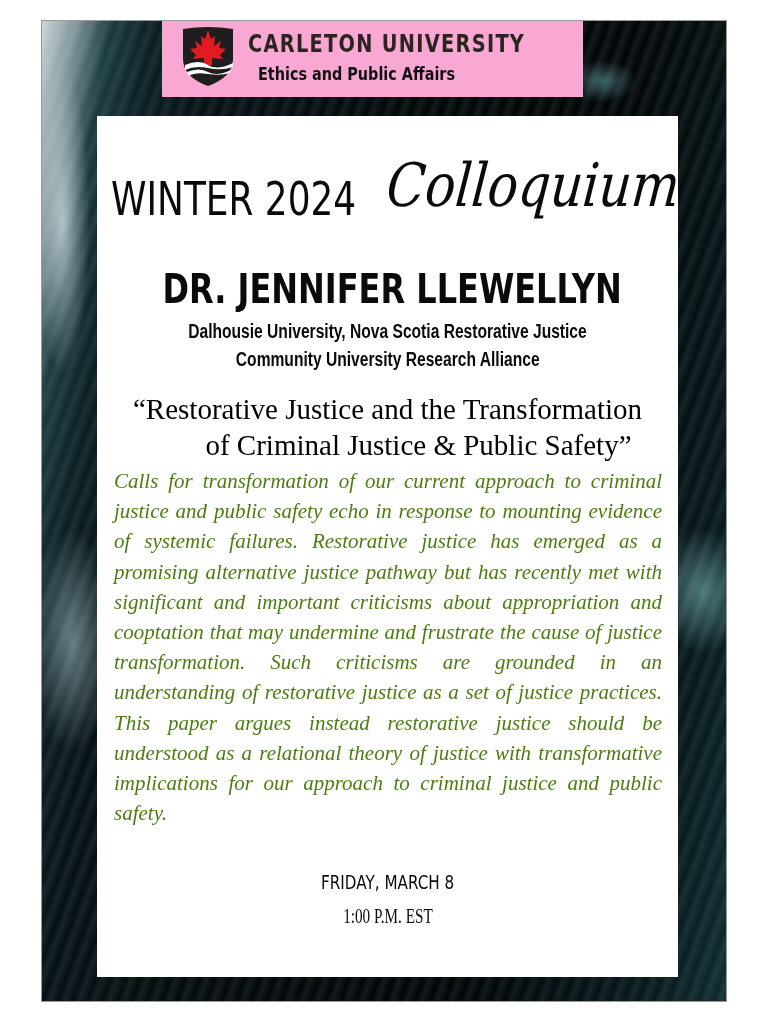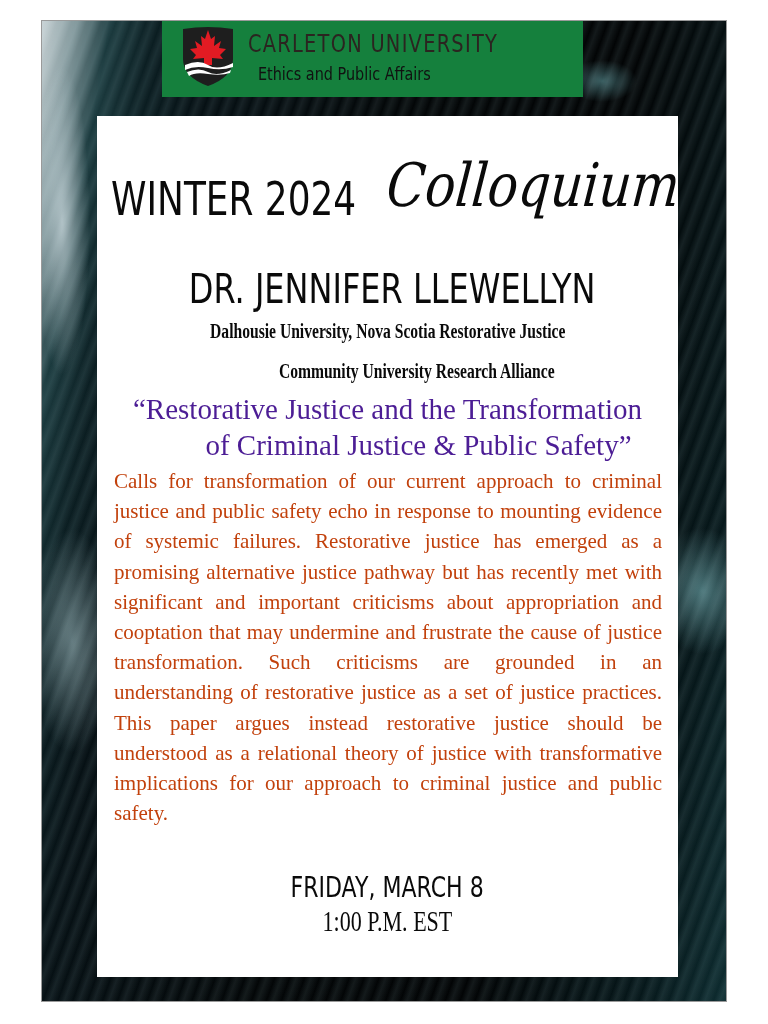--- a/index.html
+++ b/index.html
@@ -19,21 +19,22 @@
       box-shadow: 0 0 0 1px #9a9a9a;
     }
     .bg::before {
       content: ""; position: absolute; inset: 0;
       background:
         repeating-linear-gradient(110deg, rgba(255,255,255,0.00) 0px, rgba(170,205,210,0.10) 6px, rgba(255,255,255,0.00) 14px);
       mix-blend-mode: screen;
     }
     .header {
       position: absolute; left: 162px; top: 21px; width: 421px; height: 76px;
-      background: #15803d;
+      background: #f9a8d4;
+      font-weight: bold;
     }
     .shield {
       position: absolute; left: 19px; top: 4px; width: 54px; height: 62px;
     }
     .uni-name {
       position: absolute; left: 86px; top: 8px; width: 330px;
       font-family: "DejaVu Sans Condensed", "DejaVu Sans", sans-serif;
       font-size: 25px; letter-spacing: 1.5px; color: #2b2420;
       white-space: nowrap; transform: scaleX(0.86); transform-origin: left center;
     }
@@ -56,48 +57,48 @@
       letter-spacing: 0px;
     }
     .colloq {
       position: absolute; left: 290px; top: 0px;
       font-family: "DejaVu Serif", serif; font-style: italic; font-size: 60px; color: #0a0a0a;
       white-space: nowrap; transform: scaleX(0.84) skewX(-6deg); transform-origin: left center;
       font-weight: normal;
     }
     .speaker {
       position: absolute; left: 0; top: 150px; width: 590px; text-align: center;
-      font-family: "DejaVu Sans", sans-serif; font-weight: normal; font-size: 40px; color: #0a0a0a;
+      font-family: "DejaVu Sans", sans-serif; font-weight: bold; font-size: 40px; color: #0a0a0a;
       white-space: nowrap;
     }
     .speaker span, .affil span, .event span { display: inline-block; }
     .speaker span { transform: scaleX(0.80); }
     .affil {
       position: absolute; left: 0; width: 581px; text-align: center;
-      font-family: Liberation Serif, serif; font-weight: bold; font-size: 20px; color: #0a0a0a;
+      font-family: Liberation Sans, sans-serif; font-weight: bold; font-size: 20px; color: #0a0a0a;
       white-space: nowrap;
     }
     .affil span { transform: scaleX(0.78); }
     .affil.l1 { top: 204px; }
-    .affil.l2 { top: 244px; margin-left: 29px; }
+    .affil.l2 { top: 232px; }
     .talk {
       position: absolute; left: 0; width: 581px; text-align: center;
-      font-family: "Liberation Serif", "DejaVu Serif", serif; font-size: 29px; color: #4c1d95;
+      font-family: "Liberation Serif", "DejaVu Serif", serif; font-size: 29px; color: #000000;
       white-space: nowrap;
     }
     .talk.l1 { top: 277px; }
     .talk.l2 { top: 313px; margin-left: 31px; }
     .abstract {
       position: absolute; left: 17px; top: 350px; width: 548px;
       font-family: "Liberation Serif", "DejaVu Serif", serif; font-size: 21px; line-height: 30.2px;
-      color: #c2410c; text-align: justify; text-align-last: left;
+      color: #4d7c0f; text-align: justify; text-align-last: left; font-style: italic;
     }
     .event {
       position: absolute; left: 0; width: 581px; text-align: center;
-      font-family: "DejaVu Sans", sans-serif; font-size: 29px; color: #0a0a0a; white-space: nowrap;
+      font-family: "DejaVu Sans", sans-serif; font-size: 20px; color: #0a0a0a; white-space: nowrap;
     }
     .event span { transform: scaleX(0.76); }
     .event.l1 { top: 754px; }
     .event.l2 { top: 789px; font-family: Liberation Serif, serif; }
     .event.l3 { top: 824px; }
   </style>
 </head>
 <body>
 
 <div class="bg"></div>

